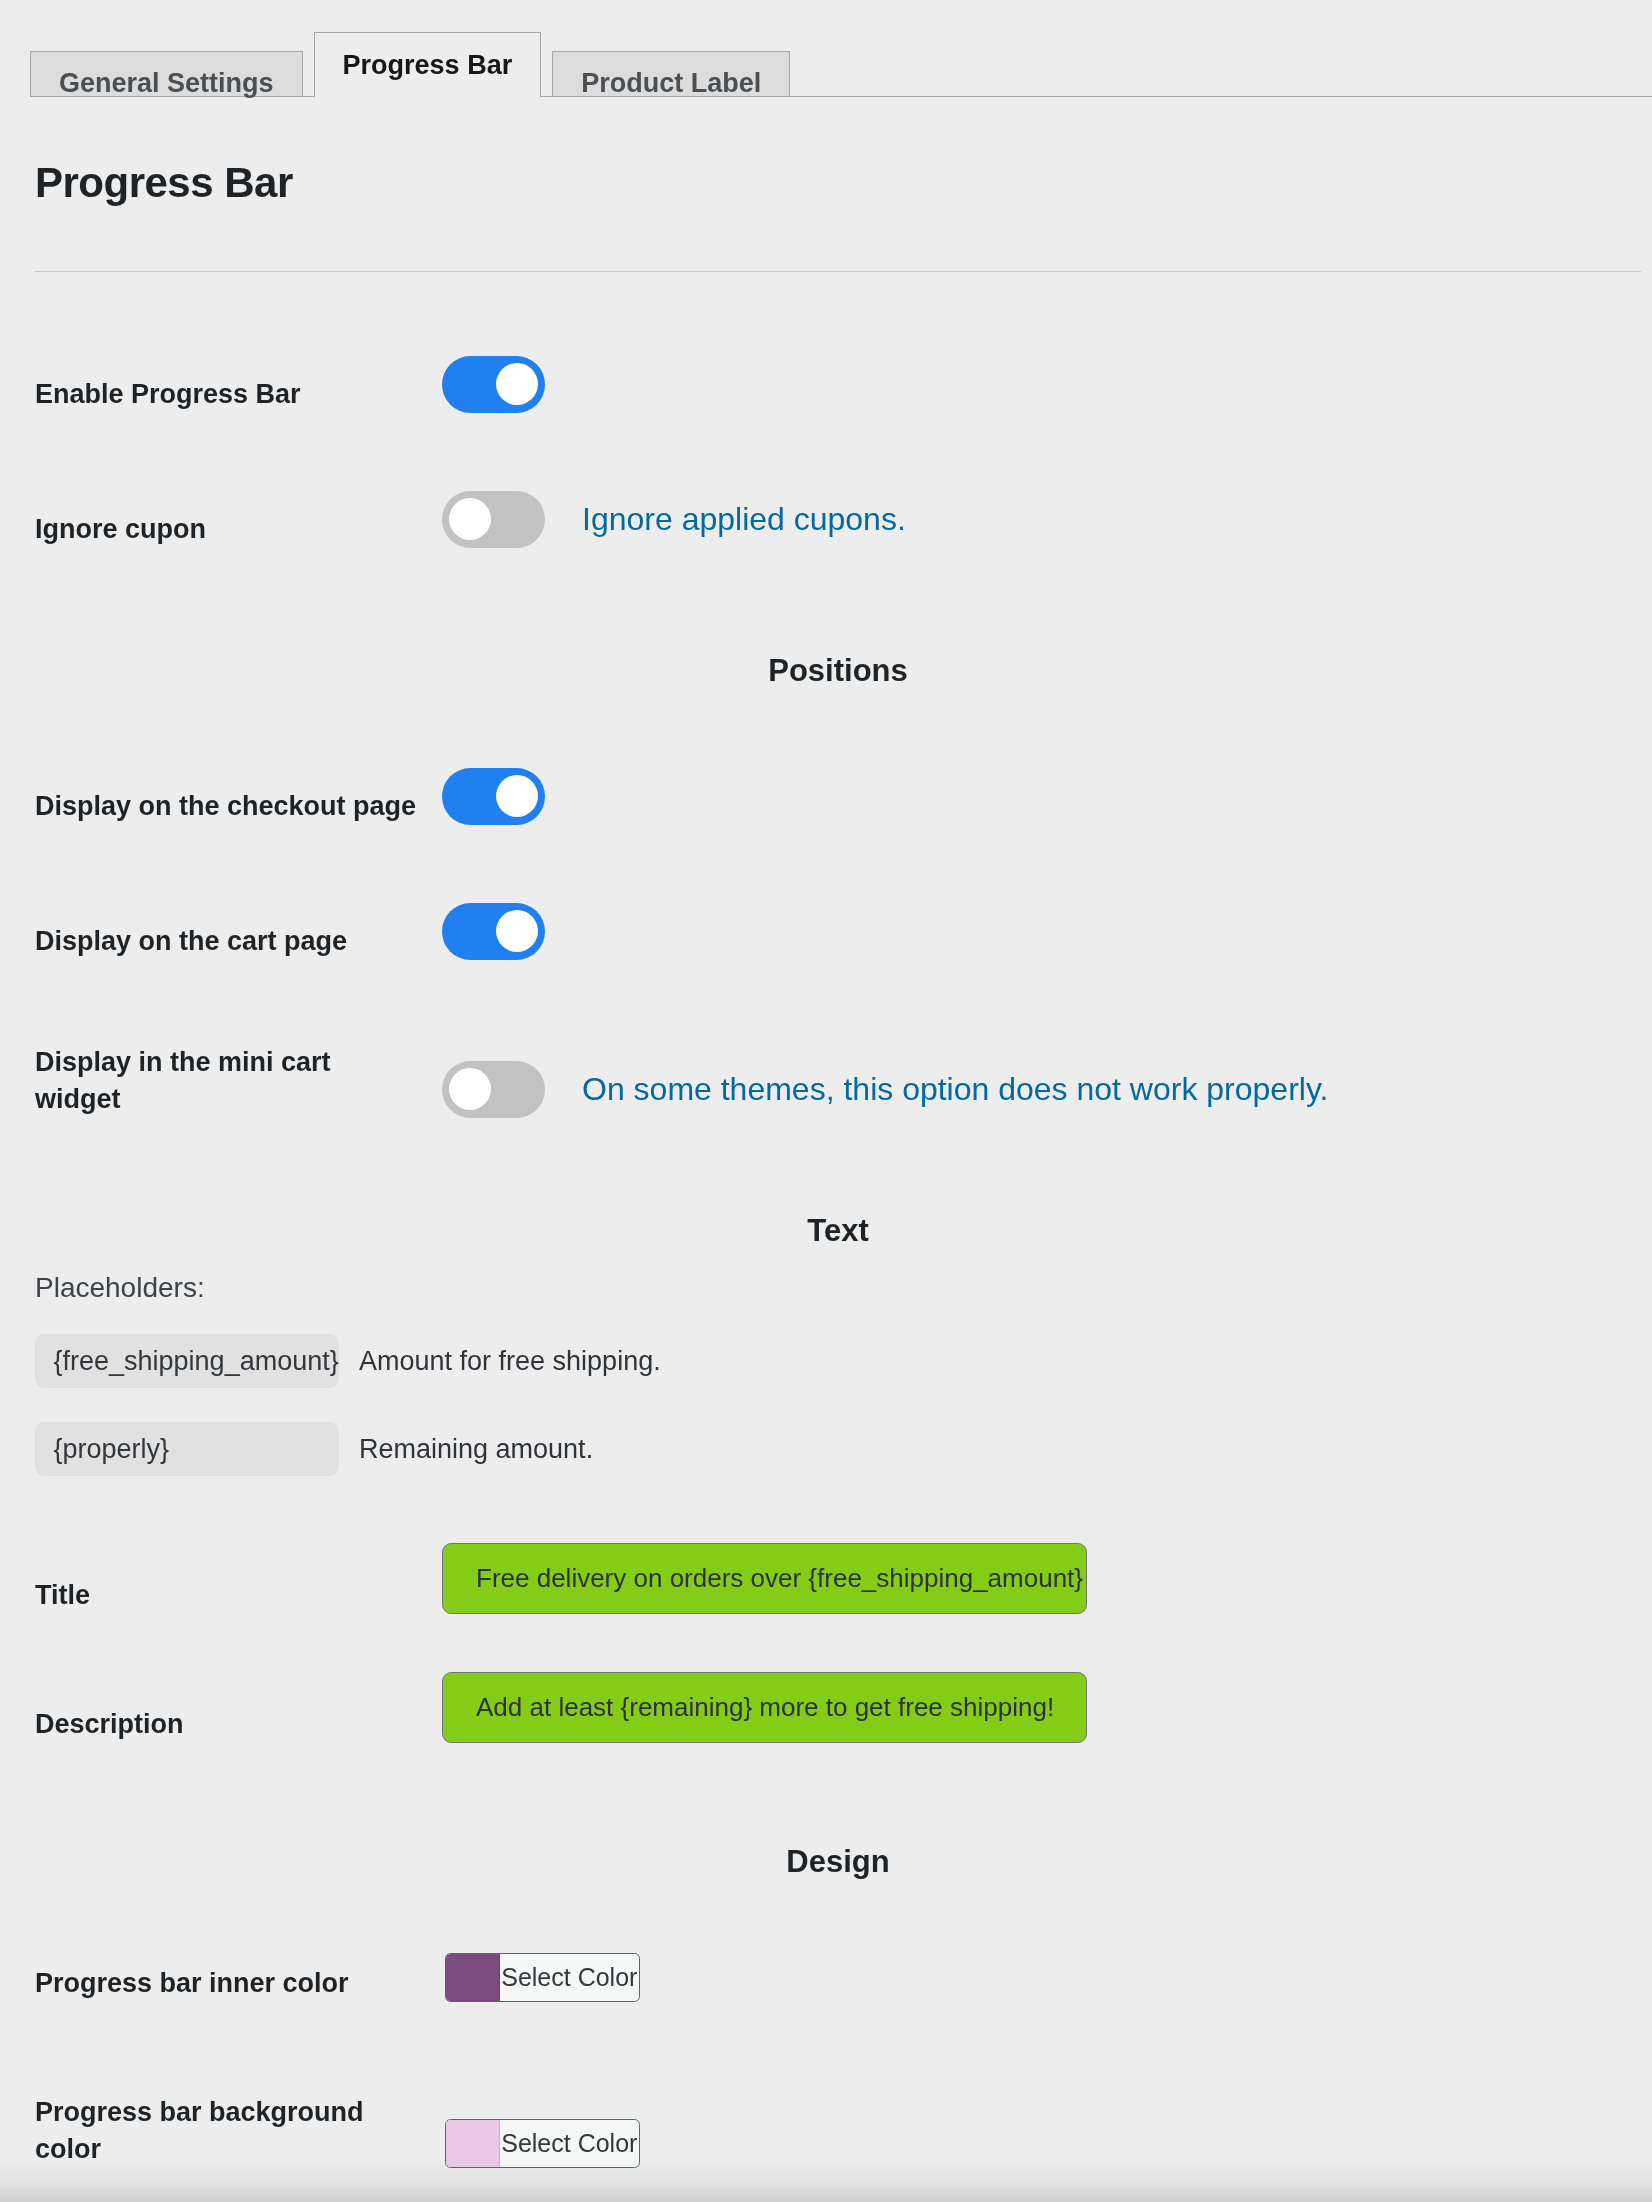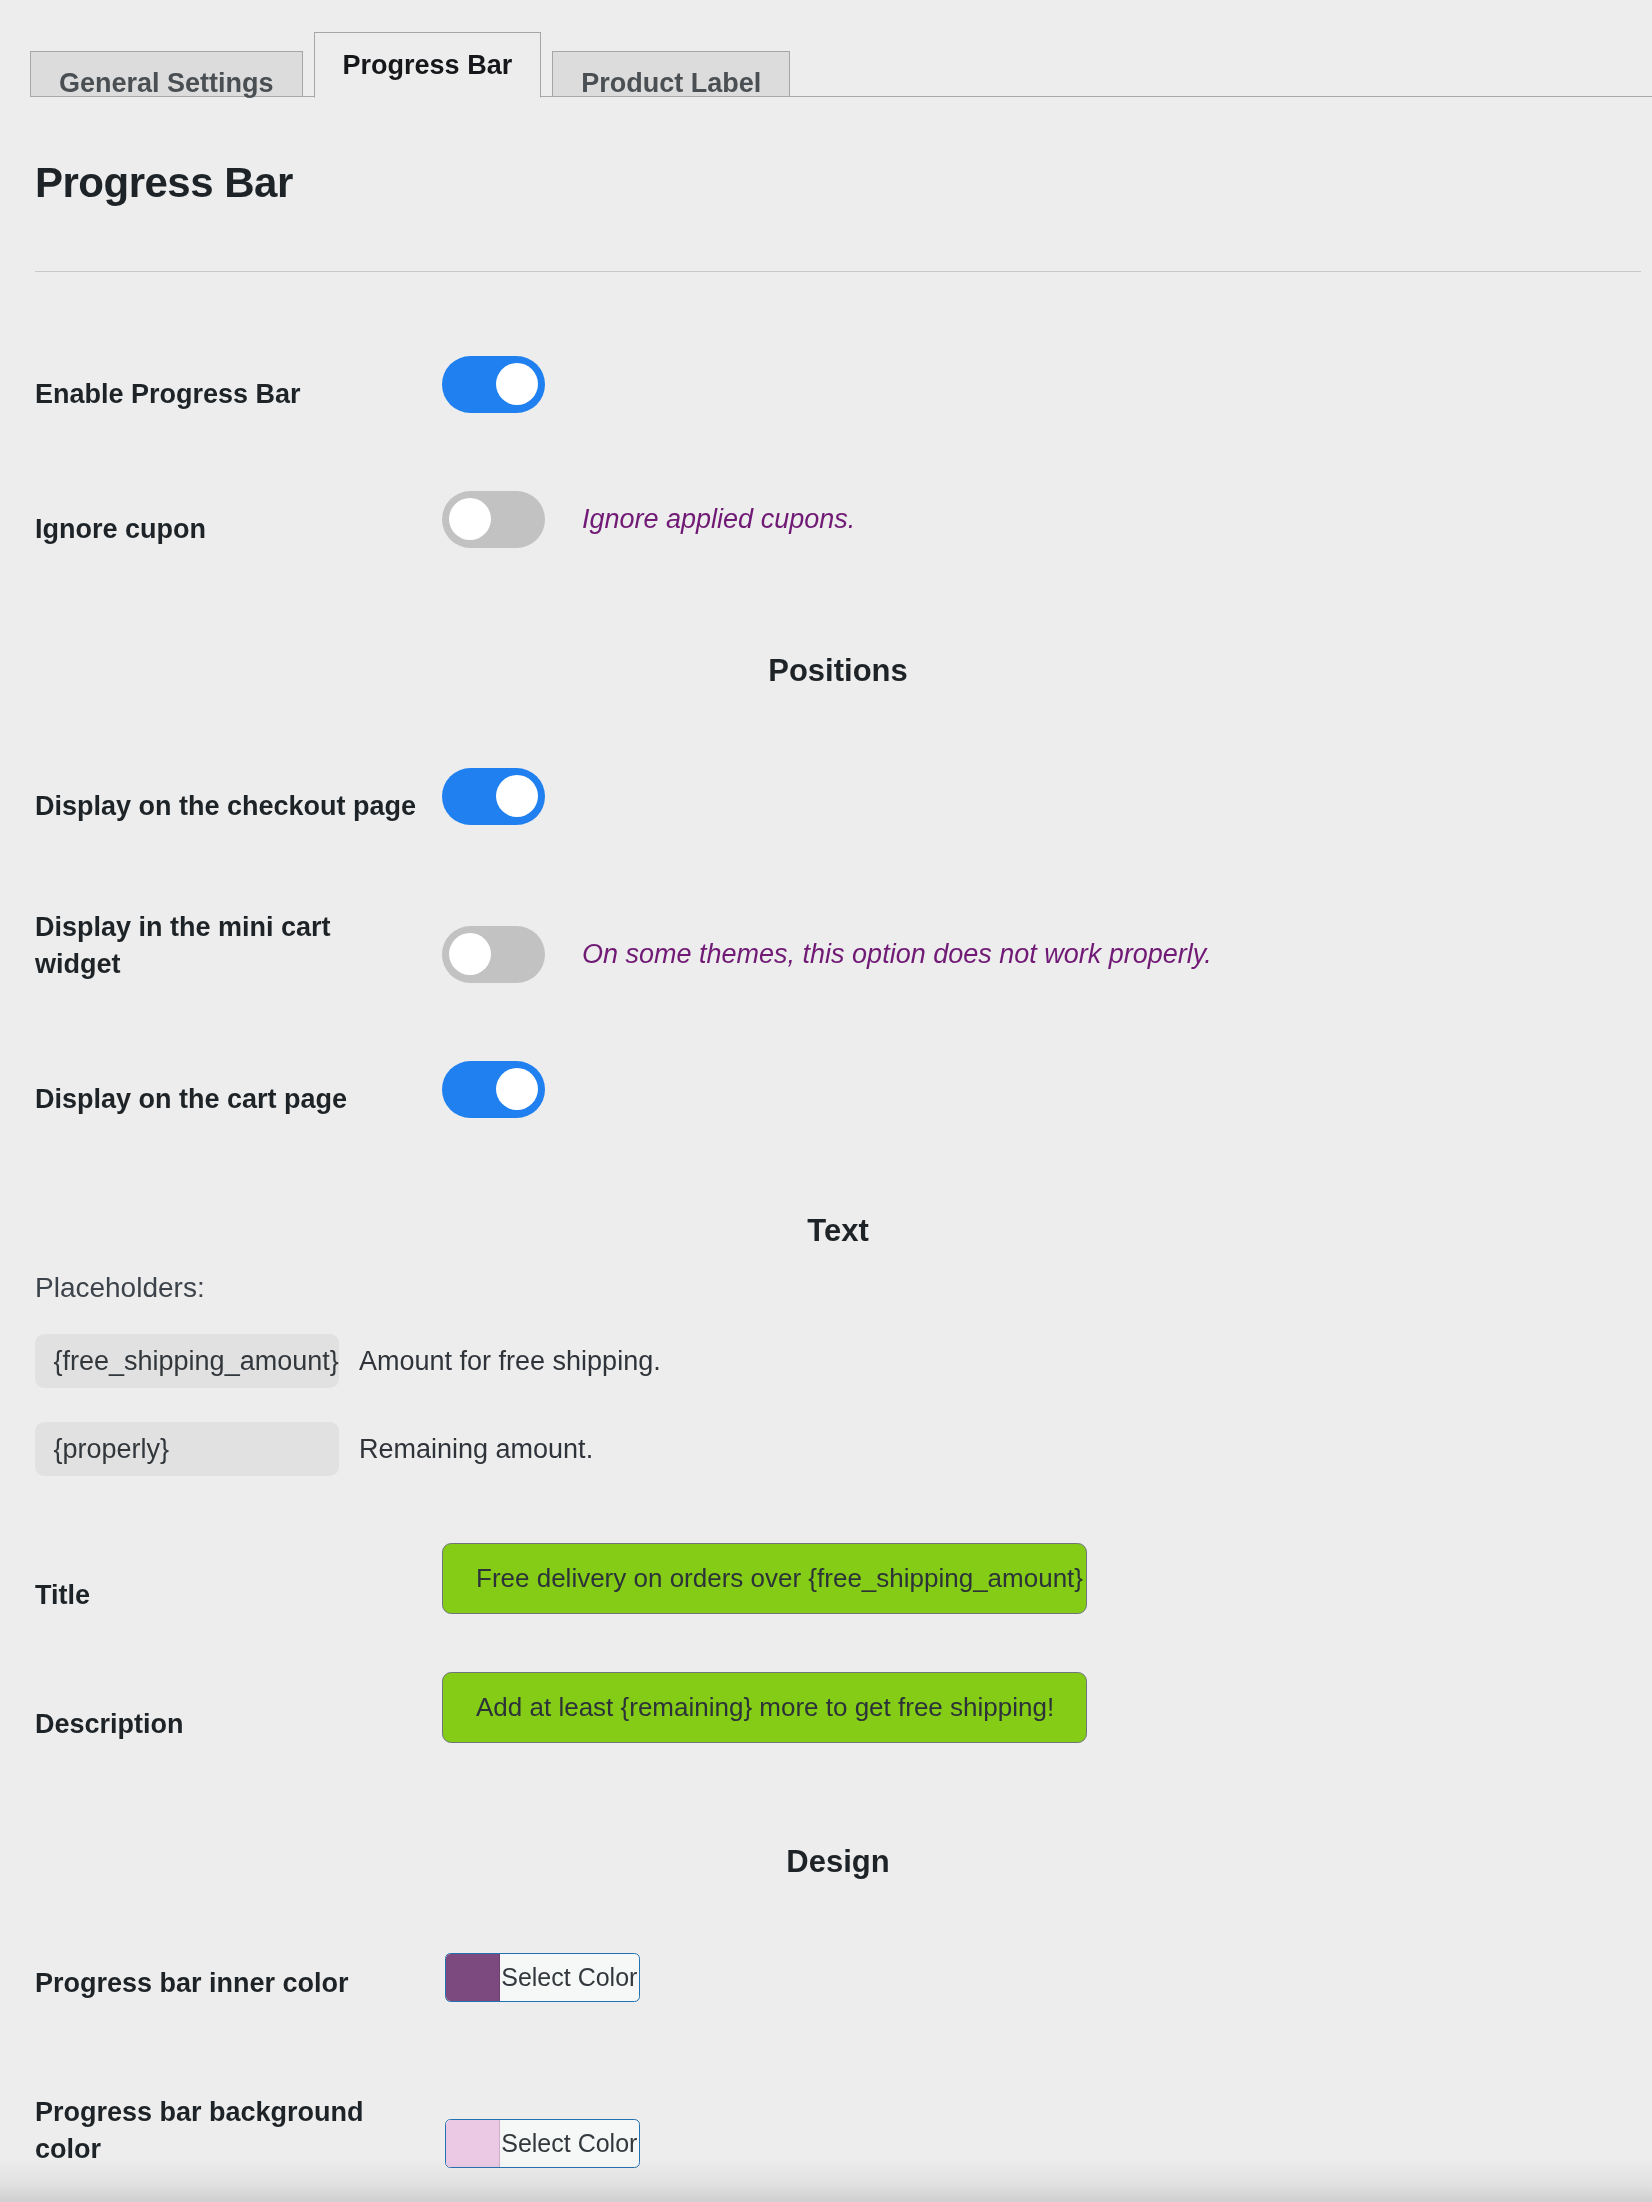--- a/index.html
+++ b/index.html
@@ -58,21 +58,21 @@
     background:#c2c2c2;cursor:pointer;flex-shrink:0;
   }
   .toggle .knob{
     position:absolute;top:7.4px;left:7.4px;width:42px;height:42px;border-radius:50%;
     background:#ffffff;
   }
   .toggle.on{background:#2080f0;}
   .toggle.on .knob{left:auto;right:7.4px;}
 
   .note{
-    font-size:27px;color:#701a75;margin-left:37px;line-height:35px;font-style:italic;
+    font-size:32px;color:#0369a1;margin-left:37px;line-height:35px;
   }
 
   
   .placeholders-label{
     font-size:28px;color:#3c434a;margin-top:22px;line-height:33px;font-weight:400;
   }
   .chip-row{display:flex;align-items:center;}
   .chip{
     width:304px;height:54px;line-height:54px;box-sizing:border-box;
     background:#e1e1e1;border-radius:9.2px;padding:0 0 0 18.5px;
@@ -151,36 +151,36 @@
 
     <div class="row" style="margin-top:79px;">
       <div class="row-label">Display on the checkout page</div>
       <div class="row-control">
         <div class="toggle on">
           <div class="knob"></div>
         </div>
       </div>
     </div>
 
+    <div class="row" style="margin-top:78px;">
+      <div class="row-label">Display on the cart page</div>
+      <div class="row-control">
+        <div class="toggle on">
+          <div class="knob"></div>
+        </div>
+      </div>
+    </div>
+
     <div class="row" style="margin-top:84px;">
       <div class="row-label" style="width:407px;max-width:314px;margin-right:93px;">Display in the mini cart widget</div>
       <div class="row-control">
         <div class="toggle">
           <div class="knob"></div>
         </div>
         <div class="note">On some themes, this option does not work properly.</div>
-      </div>
-    </div>
-
-    <div class="row" style="margin-top:78px;">
-      <div class="row-label">Display on the cart page</div>
-      <div class="row-control">
-        <div class="toggle on">
-          <div class="knob"></div>
-        </div>
       </div>
     </div>
 
     <h2 style="margin-top:94px;">Text</h2>
 
     <div class="placeholders-label">Placeholders:</div>
 
     <div class="chip-row" style="margin-top:30px;">
       <div class="chip">{free_shipping_amount}</div>
       <div class="chip-desc">Amount for free shipping.</div>

